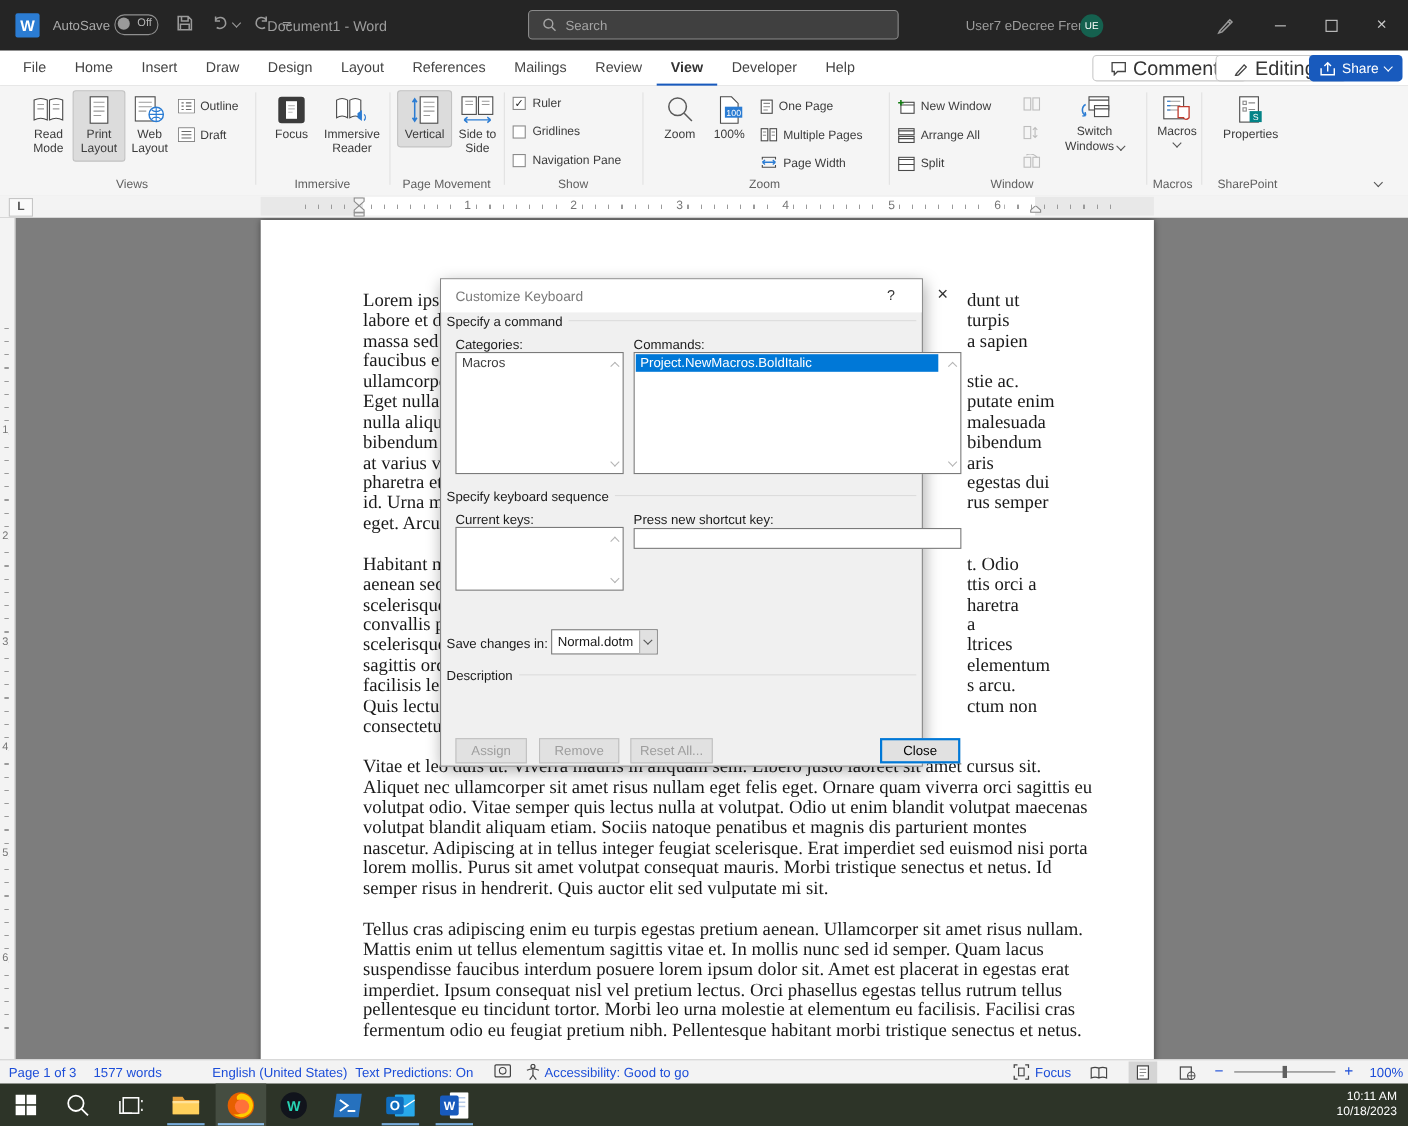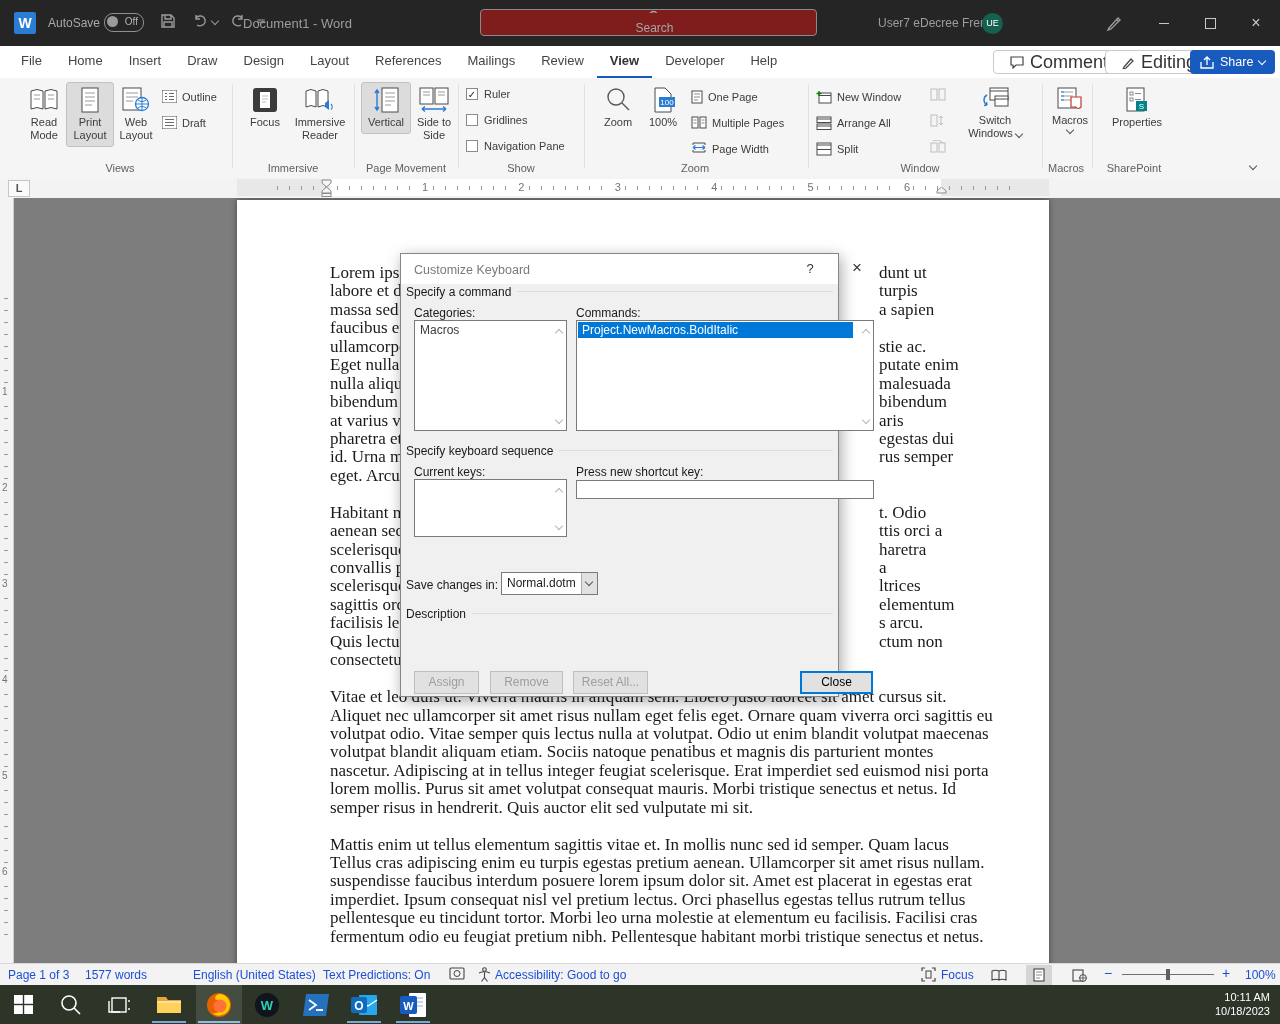--- a/index.html
+++ b/index.html
@@ -9,22 +9,22 @@
   .titlebar{position:absolute;left:0;top:0;width:1280px;height:46px;background:#252525;}
   .wlogo{position:absolute;left:14px;top:12px;width:22px;height:22px;background:#2b7cd3;border-radius:2px;
          color:#fff;font-weight:bold;font-size:14px;text-align:center;line-height:22px;}
   .autosave{position:absolute;left:48px;top:16px;color:#a9a9a9;font-size:12px;}
   .toggle{position:absolute;left:104px;top:13px;width:38px;height:17px;border:1px solid #8f8f8f;border-radius:9px;}
   .toggle .knob{position:absolute;left:2px;top:2px;width:11px;height:11px;border-radius:50%;background:#9a9a9a;}
   .toggle .off{position:absolute;right:5px;top:2px;color:#b5b5b5;font-size:10px;}
   .tb-ic{position:absolute;top:13px;color:#9a9a9a;}
   .tb-svg{stroke:#9a9a9a;fill:none;stroke-width:1.4;}
   .doctitle{position:absolute;left:243px;top:16px;color:#9d9d9d;font-size:13px;}
-  .searchbox{position:absolute;left:480px;top:9px;width:337px;height:27px;background:#7f1d1d;
-             border:1px solid #8a8a8a;border-radius:4px;color:#a5a5a5;display:flex;align-items:center;gap:8px;padding-left:12px;box-sizing:border-box;flex-direction:column;}
+  .searchbox{position:absolute;left:480px;top:9px;width:337px;height:27px;background:#404040;
+             border:1px solid #8a8a8a;border-radius:4px;color:#a5a5a5;display:flex;align-items:center;gap:8px;padding-left:12px;box-sizing:border-box;}
   .username{position:absolute;left:878px;top:16px;color:#9d9d9d;font-size:12px;width:95px;text-align:right;white-space:nowrap;}
   .avatar{position:absolute;left:982px;top:13px;width:21px;height:21px;border-radius:50%;background:#15614f;
           color:#fff;font-size:9px;text-align:center;line-height:21px;}
   .wctl{position:absolute;top:0;width:46px;height:46px;display:flex;align-items:center;justify-content:center;color:#c8c8c8;}
   .minbar{width:10px;height:1px;background:#c8c8c8;}
   .maxbox{width:9px;height:9px;border:1px solid #c8c8c8;}
   
   .tabrow{position:absolute;left:0;top:46px;width:1280px;height:32px;background:#fff;}
   .tabs{position:absolute;left:8px;top:0;height:32px;display:flex;}
   .tab{padding:0 13px;line-height:30px;font-size:13px;color:#444;cursor:default;}
@@ -477,22 +477,22 @@
         <div class="para">
             <div class="dline">Vitae et leo duis ut. Viverra mauris in aliquam sem. Libero justo laoreet sit amet cursus sit.</div>
             <div class="dline">Aliquet nec ullamcorper sit amet risus nullam eget felis eget. Ornare quam viverra orci sagittis eu</div>
             <div class="dline">volutpat odio. Vitae semper quis lectus nulla at volutpat. Odio ut enim blandit volutpat maecenas</div>
             <div class="dline">volutpat blandit aliquam etiam. Sociis natoque penatibus et magnis dis parturient montes</div>
             <div class="dline">nascetur. Adipiscing at in tellus integer feugiat scelerisque. Erat imperdiet sed euismod nisi porta</div>
             <div class="dline">lorem mollis. Purus sit amet volutpat consequat mauris. Morbi tristique senectus et netus. Id</div>
             <div class="dline">semper risus in hendrerit. Quis auctor elit sed vulputate mi sit.</div>
           </div>
         <div class="para">
+            <div class="dline">Tellus cras adipiscing enim eu turpis egestas pretium aenean. Ullamcorper sit amet risus nullam.</div>
             <div class="dline">Mattis enim ut tellus elementum sagittis vitae et. In mollis nunc sed id semper. Quam lacus</div>
-            <div class="dline">Tellus cras adipiscing enim eu turpis egestas pretium aenean. Ullamcorper sit amet risus nullam.</div>
             <div class="dline">suspendisse faucibus interdum posuere lorem ipsum dolor sit. Amet est placerat in egestas erat</div>
             <div class="dline">imperdiet. Ipsum consequat nisl vel pretium lectus. Orci phasellus egestas tellus rutrum tellus</div>
             <div class="dline">pellentesque eu tincidunt tortor. Morbi leo urna molestie at elementum eu facilisis. Facilisi cras</div>
             <div class="dline">fermentum odio eu feugiat pretium nibh. Pellentesque habitant morbi tristique senectus et netus.</div>
           </div>
       </div>
     </div>
   </div>
 
   <div class="dialog">

